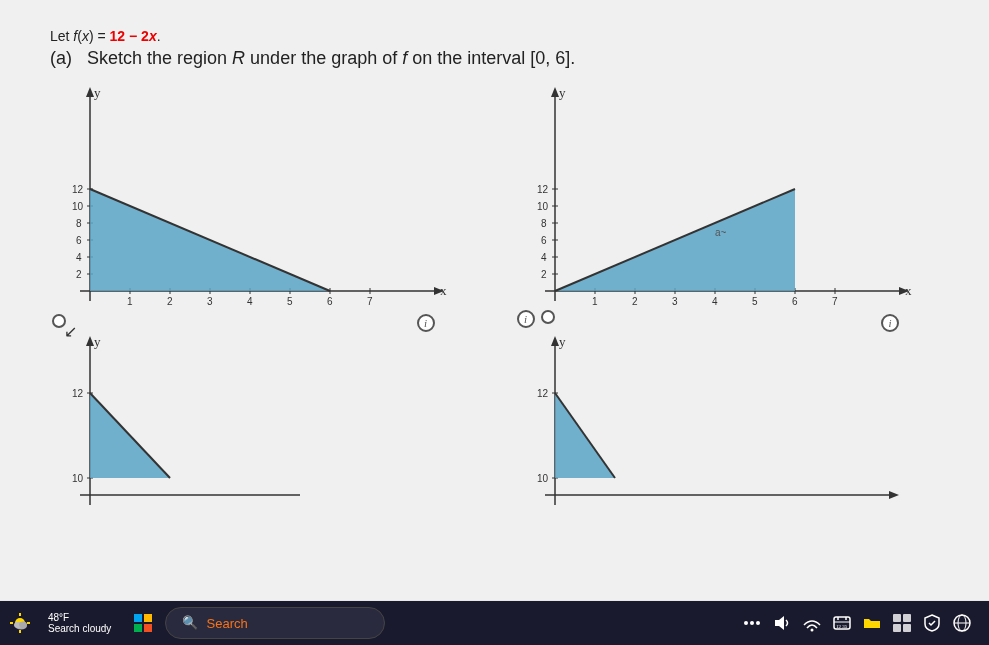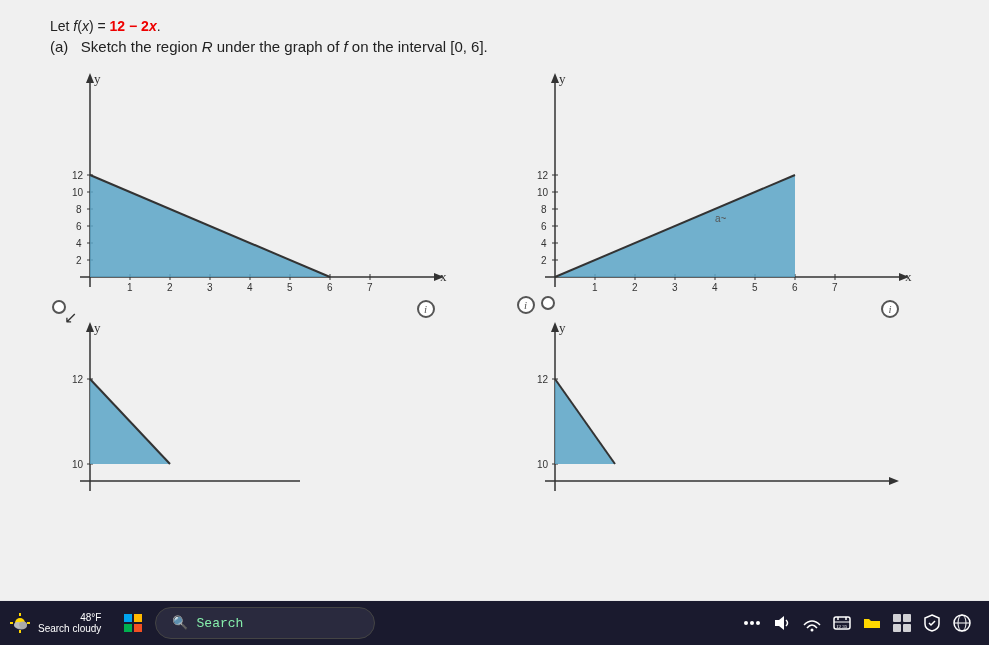--- a/index.html
+++ b/index.html
@@ -9,38 +9,38 @@
       background: #e8e8e8;
       font-family: 'Times New Roman', serif;
       overflow: hidden;
       position: relative;
     }
 
     .main-content {
       background: #f0f0f0;
       width: 989px;
       height: 600px;
-      padding: 18px 30px 10px 50px;
+      padding: 28px 30px 10px 50px;
       position: relative;
     }
 
     .problem-text {
       font-size: 14px;
       color: #222;
       margin-bottom: 4px;
       font-family: Arial, sans-serif;
     }
 
     .problem-text span.highlight {
       color: #e00;
       font-weight: bold;
     }
 
     .sub-text {
-      font-size: 15px;
+      font-size: 18px;
       color: #222;
       margin-bottom: 12px;
       font-family: Arial, sans-serif;
     }
 
     .graphs-container {
       display: grid;
       grid-template-columns: 1fr 1fr;
       grid-template-rows: auto auto;
       gap: 0px 20px;
@@ -82,23 +82,22 @@
       background: #1a1a2e;
       display: flex;
       align-items: center;
       padding: 0 8px;
       gap: 6px;
     }
 
     .weather-info {
       display: flex;
       align-items: center;
-      gap: 6px;
+      gap: 16px;
       min-width: 80px;
-      text-align: right;
     }
 
     .weather-icon {
       width: 24px;
       height: 24px;
     }
 
     .weather-text {
       display: flex;
       flex-direction: column;
@@ -129,23 +128,23 @@
       cursor: pointer;
       border: 1px solid #444;
     }
 
     .search-icon {
       color: #aaa;
       font-size: 13px;
     }
 
     .search-text {
-      color: #86efac;
+      color: #f97316;
       font-size: 13px;
-      font-family: Liberation Mono, monospace;
+      font-family: Liberation Sans, sans-serif;
     }
 
     .taskbar-icons {
       display: flex;
       align-items: center;
       gap: 8px;
       margin-left: auto;
       margin-right: 8px;
     }
 

